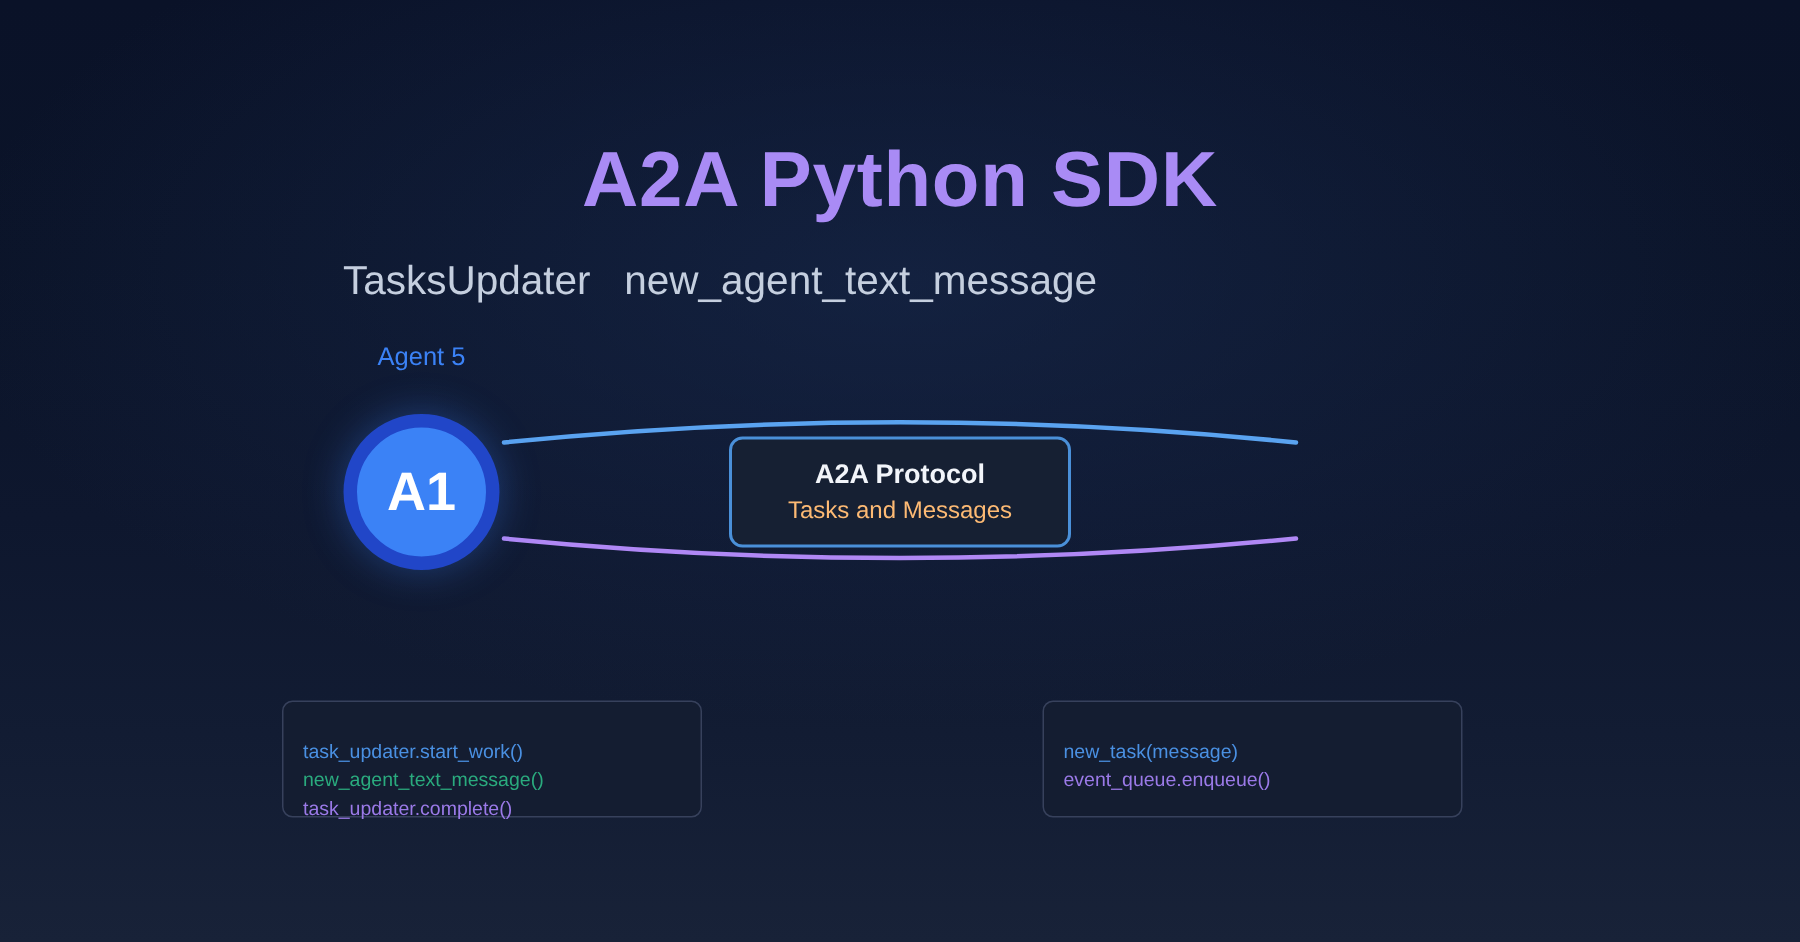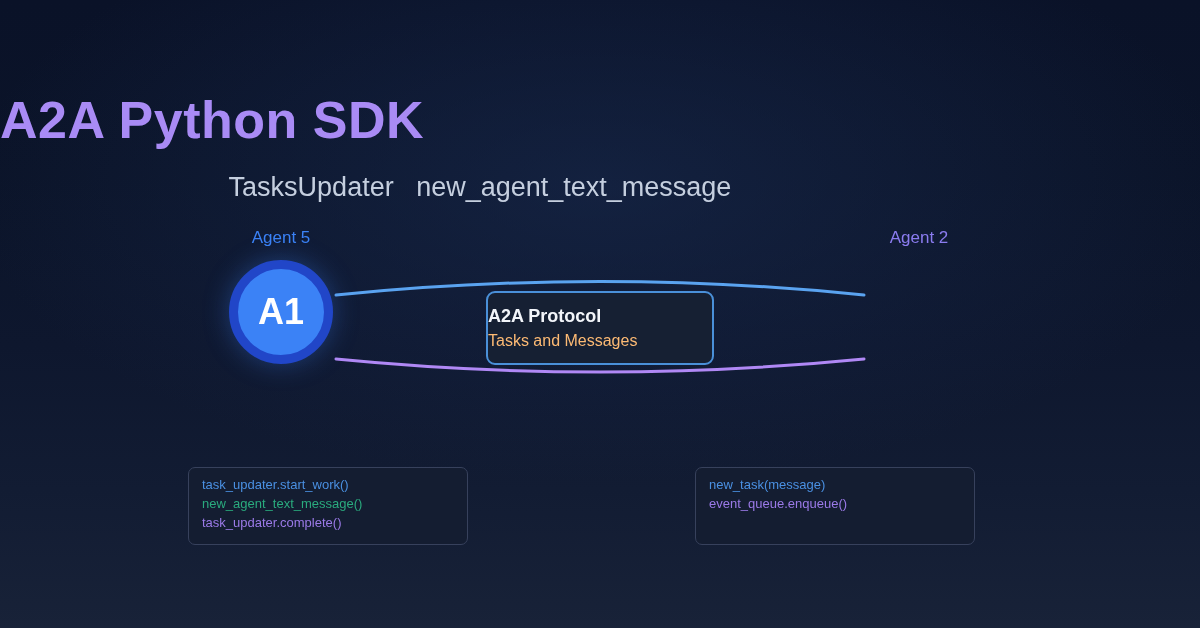--- a/index.html
+++ b/index.html
@@ -19,20 +19,21 @@
       radial-gradient(ellipse 900px 420px at 50% 30%, rgba(26,44,82,0.55) 0%, rgba(10,20,43,0) 70%),
       linear-gradient(180deg, #0a1228 0%, #0b1429 28%, #0e172e 55%, #121c33 78%, #182238 100%);
   }
 
   
   .title {
     position: absolute;
     left: 0;
     top: 90px;
     width: 1200px;
+    text-align: center;
     font-size: 52px;
     font-weight: bold;
     color: #a98bf5;
     letter-spacing: 0.5px;
   }
   .subtitle {
     position: absolute;
     left: 0;
     top: 172px;
     width: 960px;
@@ -71,21 +72,21 @@
     display: flex;
     align-items: center;
     justify-content: center;
     font-size: 36px;
     font-weight: bold;
     color: #ffffff;
     box-sizing: border-box;
   }
   .node.left {
     left: 229px;
-    top: 260px;
+    top: 276px;
     background: #3b82f6;
     border: 9px solid #2146c8;
     box-shadow: 0 0 26px rgba(59,130,246,0.35);
   }
   .node.right {
     left: 867px;
     top: 276px;
     background: #9067f2;
     border: 9px solid #7c2fe8;
     box-shadow: 0 0 26px rgba(139,92,246,0.35);
@@ -97,20 +98,21 @@
     left: 486px;
     top: 291px;
     width: 228px;
     height: 74px;
     box-sizing: border-box;
     border: 2px solid #4a90d9;
     border-radius: 9px;
     background: #162033;
     display: flex;
     flex-direction: column;
+    align-items: center;
     justify-content: center;
     gap: 5px;
   }
   .protocol-title {
     font-size: 18px;
     font-weight: bold;
     color: #f2f5fa;
   }
   .protocol-sub {
     font-size: 16px;
@@ -120,21 +122,21 @@
   
   .code-box {
     position: absolute;
     top: 467px;
     width: 280px;
     height: 78px;
     box-sizing: border-box;
     border: 1px solid #37415c;
     border-radius: 7px;
     background: #141d31;
-    padding: 7px 0 0 13px;
+    padding: 23px 0 0 13px;
   }
   .code-box.left  { left: 188px; }
   .code-box.right { left: 695px; }
   .code-line {
     font-family: "Liberation Sans", sans-serif;
     font-size: 13px;
     line-height: 19px;
     white-space: pre;
   }
   .c-blue   { color: #4a90e2; }
@@ -143,21 +145,20 @@
 </style>
 </head>
 <body>
 
 <div id="canvas">
 
   <div class="title">A2A Python SDK</div>
   <div class="subtitle">TasksUpdater   new_agent_text_message</div>
 
   <div class="agent-label left">Agent 5</div>
-  <div class="agent-label right">Agent 2</div>
 
   <svg id="links" viewBox="0 0 1200 628">
     <path d="M 336 295 Q 600 268 864 295" fill="none" stroke="#5aa3f0" stroke-width="3" stroke-linecap="round"></path>
     <path d="M 336 359 Q 600 385 864 359" fill="none" stroke="#b088f5" stroke-width="3" stroke-linecap="round"></path>
   </svg>
 
   <div class="node left">
     <span>A1</span>
   </div>
 

